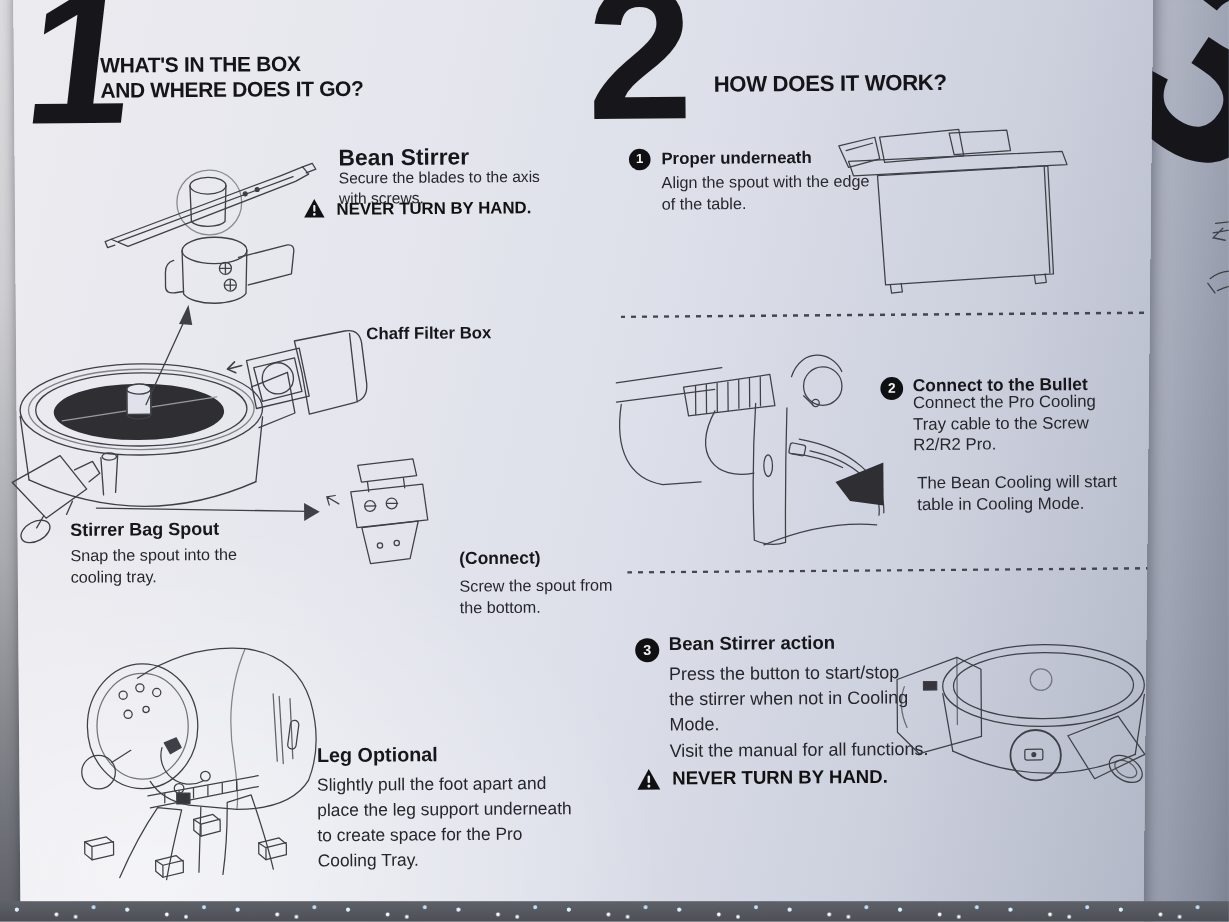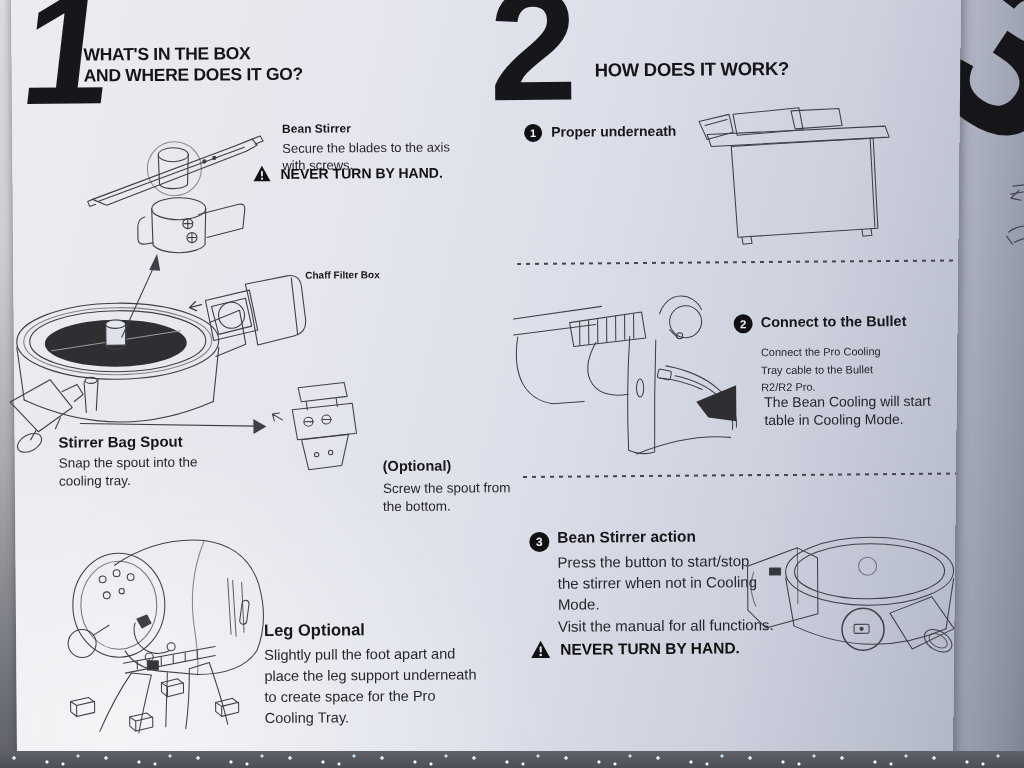--- a/index.html
+++ b/index.html
@@ -93,35 +93,35 @@
         <ellipse cx="92" cy="104" rx="27" ry="11"></ellipse>
         <path d="M65,104 L66,140 M119,104 L118,140 M66,140 a27,11 0 0 0 52,0"></path>
         <path d="M58,112 q-7,2 -7,10 l0,12 q0,6 8,5 l7,-1"></path>
         <path d="M112,110 L152,100 Q159,99 158,106 L156,124 L120,133"></path>
         <circle cx="101" cy="119" r="5"></circle>
           <path d="M97,119 h8 M101,115 v8"></path>
         <circle cx="105" cy="133" r="5"></circle>
           <path d="M101,133 h8 M105,129 v8"></path>
       </svg>
 
-      <div class="lbl" style="left:284px;top:120px;font-size:12px">Bean Stirrer</div>
+      <div class="lbl" style="left:284px;top:120px;font-size:19px">Bean Stirrer</div>
       <div class="desc" style="left:284px;top:138px;font-size:13px;line-height:17px">
         <div>Secure the blades to the axis</div>
         <div>with screws.</div>
       </div>
       <div class="warnrow" style="left:254px;top:163px">
         <svg class="warnicon" width="19" height="17" viewBox="0 0 24 22">
           <path d="M12 1 L23 21 H1 Z" fill="#101013"></path>
           <rect x="10.8" y="7.5" width="2.4" height="7.2" rx="1.1" fill="#e9e9ee"></rect>
           <circle cx="12" cy="17.6" r="1.5" fill="#e9e9ee"></circle>
         </svg>
         <span class="wtxt" style="font-size:14px">NEVER TURN BY HAND.</span>
       </div>
 
-      <div class="lbl" style="left:306px;top:268px;font-size:10px">Chaff Filter Box</div>
+      <div class="lbl" style="left:306px;top:268px;font-size:14px">Chaff Filter Box</div>
 
       <svg class="art" style="left:0;top:248px" width="310" height="206" viewBox="0 0 310 206" fill="none" stroke="#3f4047" stroke-width="1.1" stroke-linejoin="round" stroke-linecap="round">
         <path d="M210,72 L240,60 L246,94 L216,106"></path>
         <path d="M206,50 L250,40 L258,80 L214,90 Z"></path>
         <path d="M212,56 L246,48 L252,76 L219,84 Z"></path>
         <circle cx="232" cy="65" r="13"></circle>
         <path d="M246,34 L288,26 Q300,24 302,36 L306,70 Q307,83 295,86 L258,95 L252,60 Z"></path>
         <path d="M292,28 L298,85"></path>
         <path d="M190,57 l12,-3 m-12,3 l6,-6 m-6,6 l7,3" stroke-width="1.3"></path>
         <ellipse cx="118" cy="90" rx="101" ry="38"></ellipse>
@@ -158,21 +158,21 @@
         <path d="M26,30 L86,24 L90,54 L31,60 Z"></path>
         <circle cx="42" cy="42" r="4.5"></circle>
           <circle cx="60" cy="40" r="4.5"></circle>
         <path d="M38,42 h9 M56,40 h9"></path>
         <path d="M35,60 L82,55 L75,86 L42,90 Z"></path>
         <circle cx="50" cy="75" r="2.2"></circle>
           <circle cx="64" cy="73" r="2.2"></circle>
         <path d="M6,34 l10,6 m-10,-6 l7,-1 m-7,1 l2,7"></path>
       </svg>
 
-      <div class="lbl" style="left:382px;top:457px;font-size:14.5px">(Optional)</div>
+      <div class="lbl" style="left:382px;top:457px;font-size:14.5px">(Connect)</div>
       <div class="desc" style="left:382px;top:479px;font-size:13.5px;line-height:18px">
         <div>Screw the spout from</div>
         <div>the bottom.</div>
       </div>
 
       <svg class="art" style="left:35px;top:520px" width="236" height="215" viewBox="0 0 236 215" fill="none" stroke="#3f4047" stroke-width="1.05" stroke-linejoin="round" stroke-linecap="round">
         <path d="M78,42 Q120,14 168,18 Q210,24 222,62 Q232,98 220,128 Q205,152 160,152 L120,148 Q98,144 88,128"></path>
         <path d="M168,18 Q150,60 158,110 Q162,140 160,152" opacity=".6"></path>
         <ellipse cx="82" cy="82" rx="46" ry="52"></ellipse>
         <ellipse cx="82" cy="82" rx="38" ry="44" opacity=".7"></ellipse>
@@ -214,20 +214,22 @@
         <div>to create space for the Pro</div>
         <div>Cooling Tray.</div>
       </div>
 
       <div class="bignum num2">2</div>
       <div class="sec-title title2">HOW DOES IT WORK?</div>
 
       <div class="badge" style="left:526px;top:124px;width:18px;height:18px;font-size:11px">1</div>
       <div class="lbl" style="left:553px;top:124px;font-size:14px">Proper underneath</div>
       <div class="desc" style="left:553px;top:144px;font-size:13.5px;line-height:17.5px">
+        <div>Align the spout with the edge</div>
+        <div>of the table.</div>
       </div>
 
       <svg class="art" style="left:693px;top:103px" width="205" height="150" viewBox="0 0 205 150" fill="none" stroke="#3f4047" stroke-width="1.05" stroke-linejoin="round" stroke-linecap="round">
         <path d="M16,33 L194,26 L198,37 L20,45 Z"></path>
         <path d="M40,45 L182,38 L186,128 L46,136 Z"></path>
         <line x1="179" y1="39" x2="183" y2="127"></line>
         <path d="M50,136 l1,7 l9,-1 l-1,-7 M170,129 l1,7 l9,-1 l-1,-7"></path>
         <path d="M42,13 L108,7 L112,29 L46,34 Z"></path>
         <path d="M100,10 L148,8 L151,25 L104,28 Z"></path>
         <path d="M8,20 L38,13 L42,31 L16,38 Z"></path>
@@ -250,23 +252,23 @@
         <path d="M150,32 C158,8 184,10 192,28 M160,48 l8,8"></path>
         <circle cx="170" cy="54" r="3"></circle>
         <path d="M156,84 A98,62 0 0 1 226,146"></path>
         <path d="M165,94 A86,53 0 0 1 222,148"></path>
         <path d="M186,120 L226,104 L226,140 L198,136 Z" fill="#2e2e33" stroke="none"></path>
         <path d="M126,172 Q176,152 220,156"></path>
       </svg>
 
       <div class="badge" style="left:734px;top:316px;width:19px;height:19px;font-size:11.5px">2</div>
       <div class="lbl" style="left:761px;top:316px;font-size:14.5px">Connect to the Bullet</div>
-      <div class="desc" style="left:761px;top:346px;font-size:11px;line-height:17.5px">
+      <div class="desc" style="left:761px;top:329px;font-size:14px;line-height:17.5px">
         <div>Connect the Pro Cooling</div>
-        <div>Tray cable to the Bullet</div>
+        <div>Tray cable to the Screw</div>
         <div>R2/R2 Pro.</div>
       </div>
       <div class="desc" style="left:764px;top:396px;font-size:14px;line-height:17.5px">
         <div>The Bean Cooling will start</div>
         <div>table in Cooling Mode.</div>
       </div>
 
       <div class="dash" style="left:522px;top:476px;width:436px"></div>
 
       <div class="badge" style="left:528px;top:532px;width:20px;height:20px;font-size:12px">3</div>

